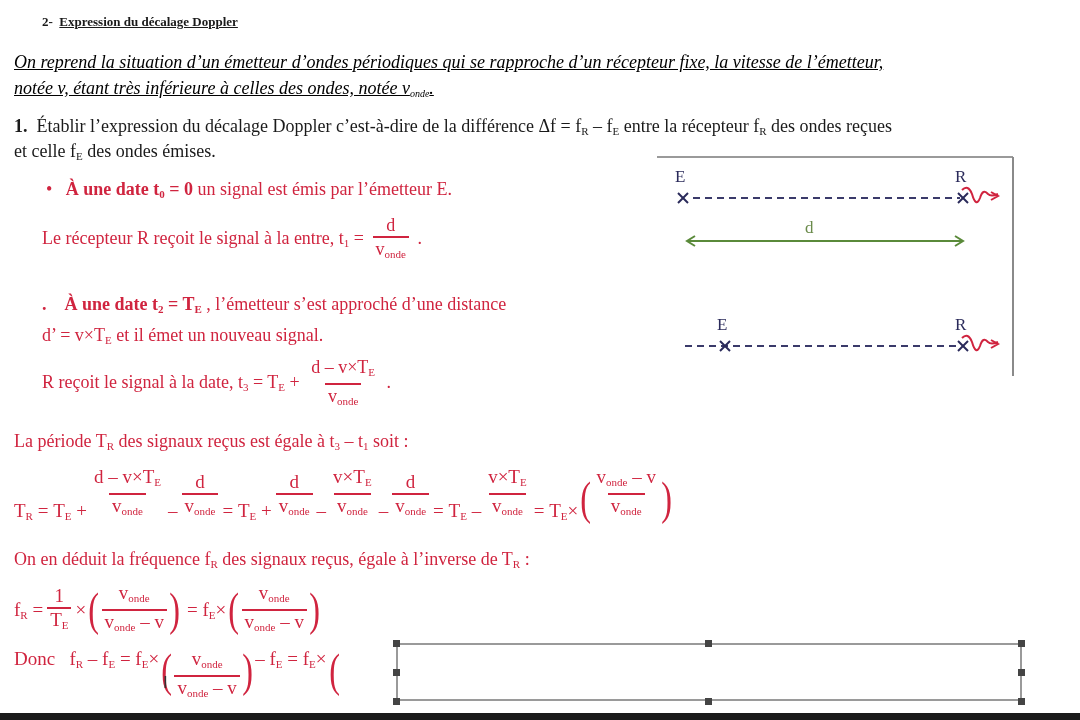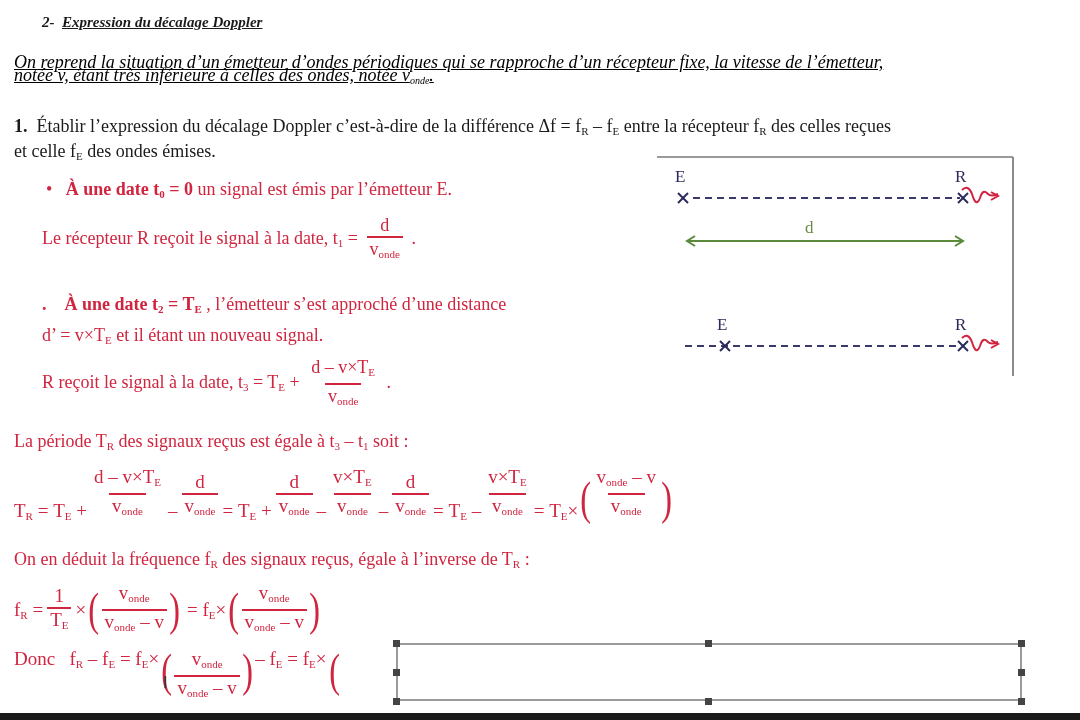--- a/index.html
+++ b/index.html
@@ -1,19 +1,19 @@
 <!DOCTYPE html>
 <html><head>
 <meta charset="utf-8">
 <style>
   html,body{margin:0;padding:0;}
   body{width:1080px;height:720px;overflow:hidden;background:#fff;position:relative;font-family:"Liberation Serif","DejaVu Serif",serif;color:#111;}
   .abs{position:absolute;white-space:nowrap;}
   .black{color:#1a1a1a;}
-  .title{font-size:15px;font-weight:bold;font-style:italic;}
+  .title{font-size:13px;font-weight:bold;}
   .title u{text-decoration:underline;}
   .intro{font-size:18px;font-style:italic;color:#000000;text-decoration:underline;}
   .q{font-size:18px;color:#1a1a1a;}
   .r{font-size:18px;color:#d0243f;}
   .b{font-weight:bold;}
   sub{font-size:11px;vertical-align:-3px;}
   .frac{display:inline-flex;flex-direction:column;align-items:center;vertical-align:middle;margin:0 4px;}
   .frac .num{padding:0 3px;line-height:22px;}
   .frac .den{padding:0 3px;line-height:22px;border-top:2px solid #d0243f;}
   .paren{font-size:46px;font-weight:normal;vertical-align:middle;line-height:1;display:inline-block;transform:scaleX(0.7);}
@@ -26,51 +26,51 @@
 </style>
 </head>
 <body>
 
 <div class="abs title black" style="left:42px;top:14px;">
   <span>2-</span>&nbsp;
   <u>Expression du décalage Doppler</u>
 </div>
 
 <div class="abs intro" style="left:14px;top:52px;">On reprend la situation d’un émetteur d’ondes périodiques qui se rapproche d’un récepteur fixe, la vitesse de l’émetteur,</div>
-<div class="abs intro" style="left:14px;top:65px;">
+<div class="abs intro" style="left:14px;top:78px;">
   <span>notée v, étant très inférieure à celles des ondes, notée v</span><sub style="font-size:10px;">onde</sub><span>.</span>
 </div>
 
 <div class="abs q" style="left:14px;top:116px;">
   <span class="b">1.</span>&nbsp;
-  <span>Établir l’expression du décalage Doppler c’est-à-dire de la différence Δf = f</span><sub>R</sub><span> – f</span><sub>E</sub><span> entre la récepteur f</span><sub>R</sub><span> des celles reçues</span>
+  <span>Établir l’expression du décalage Doppler c’est-à-dire de la différence Δf = f</span><sub>R</sub><span> – f</span><sub>E</sub><span> entre la récepteur f</span><sub>R</sub><span> des ondes reçues</span>
 </div>
 <div class="abs q" style="left:14px;top:141px;">
   <span>et celle f</span><sub>E</sub><span> des ondes émises.</span>
 </div>
 
 <div class="abs r" style="left:46px;top:179px;">
   <span>•</span>&nbsp;&nbsp;
   <span class="b">À une date t</span><sub class="b">0</sub><span class="b"> = 0</span><span> un signal est émis par l’émetteur E.</span>
 </div>
 <div class="abs r" style="left:42px;top:214px;">
-  <span>Le récepteur R reçoit le signal à la date, t</span><sub>1</sub><span> =</span>
+  <span>Le récepteur R reçoit le signal à la entre, t</span><sub>1</sub><span> =</span>
   <span class="frac">
     <span class="num">d</span>
     <span class="den"><span>v</span><sub>onde</sub></span>
   </span>
   <span>.</span>
 </div>
 
 <div class="abs r" style="left:42px;top:294px;">
   <span class="b">.</span>&nbsp;&nbsp;&nbsp;
   <span class="b">À une date t</span><sub class="b">2</sub><span class="b"> = T</span><sub class="b">E</sub><span> , l’émetteur s’est approché d’une distance</span>
 </div>
 <div class="abs r" style="left:42px;top:325px;">
-  <span>d’ = v×T</span><sub>E</sub><span> et il étant un nouveau signal.</span>
+  <span>d’ = v×T</span><sub>E</sub><span> et il émet un nouveau signal.</span>
 </div>
 <div class="abs r" style="left:42px;top:356px;">
   <span>R reçoit le signal à la date, t</span><sub>3</sub><span> = T</span><sub>E</sub><span> +</span>
   <span class="frac">
     <span class="num"><span>d – v×T</span><sub>E</sub></span>
     <span class="den"><span>v</span><sub>onde</sub></span>
   </span>
   <span>.</span>
 </div>
 

